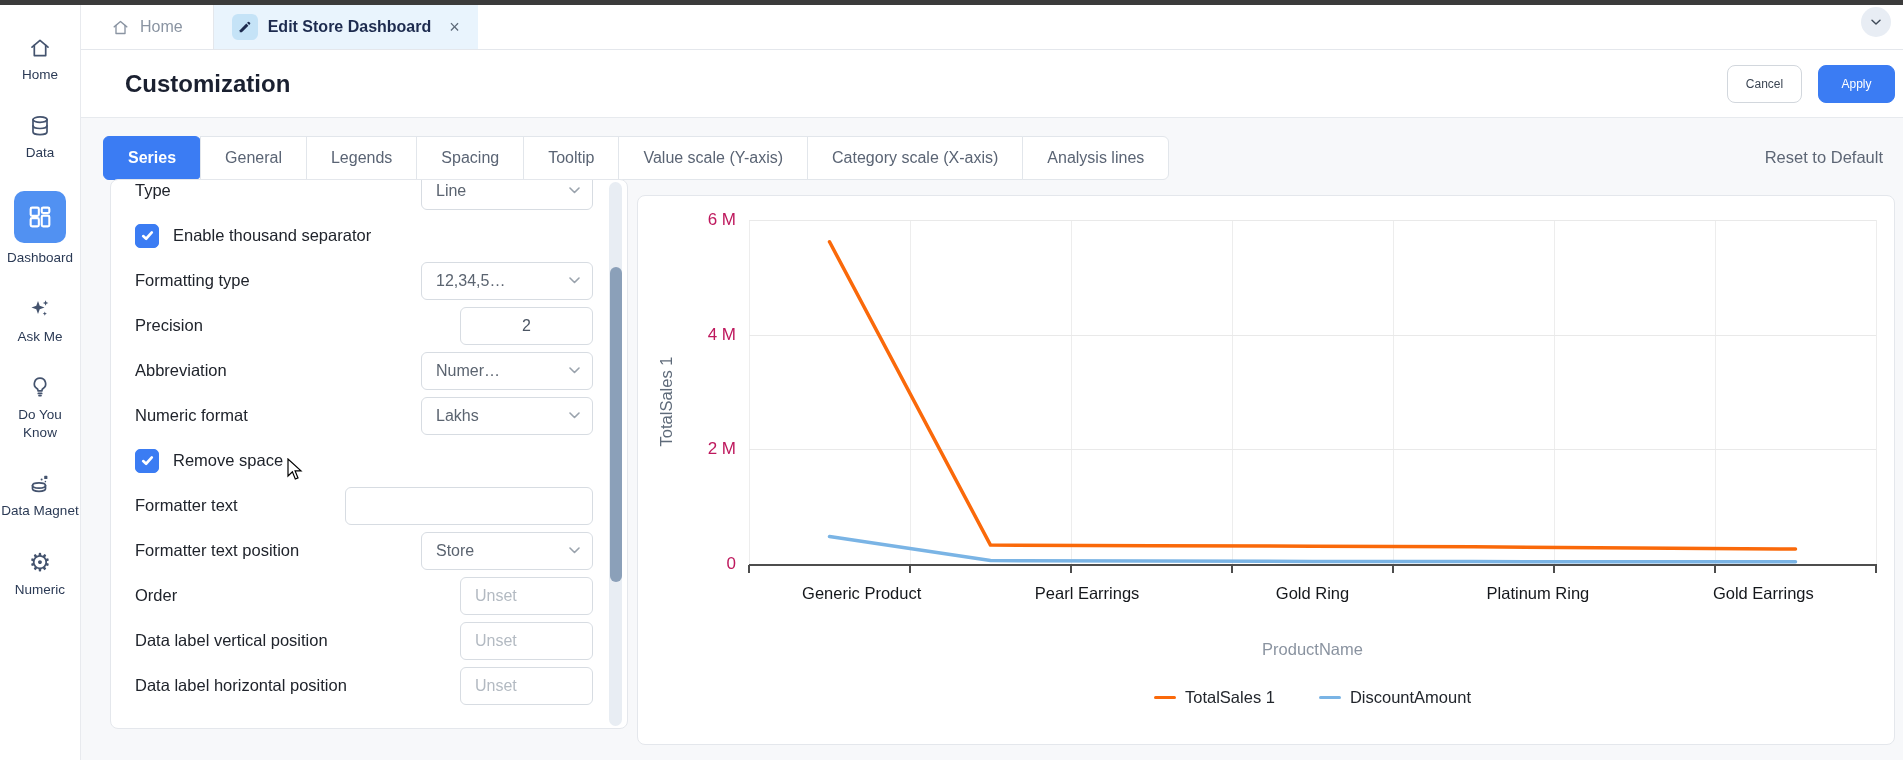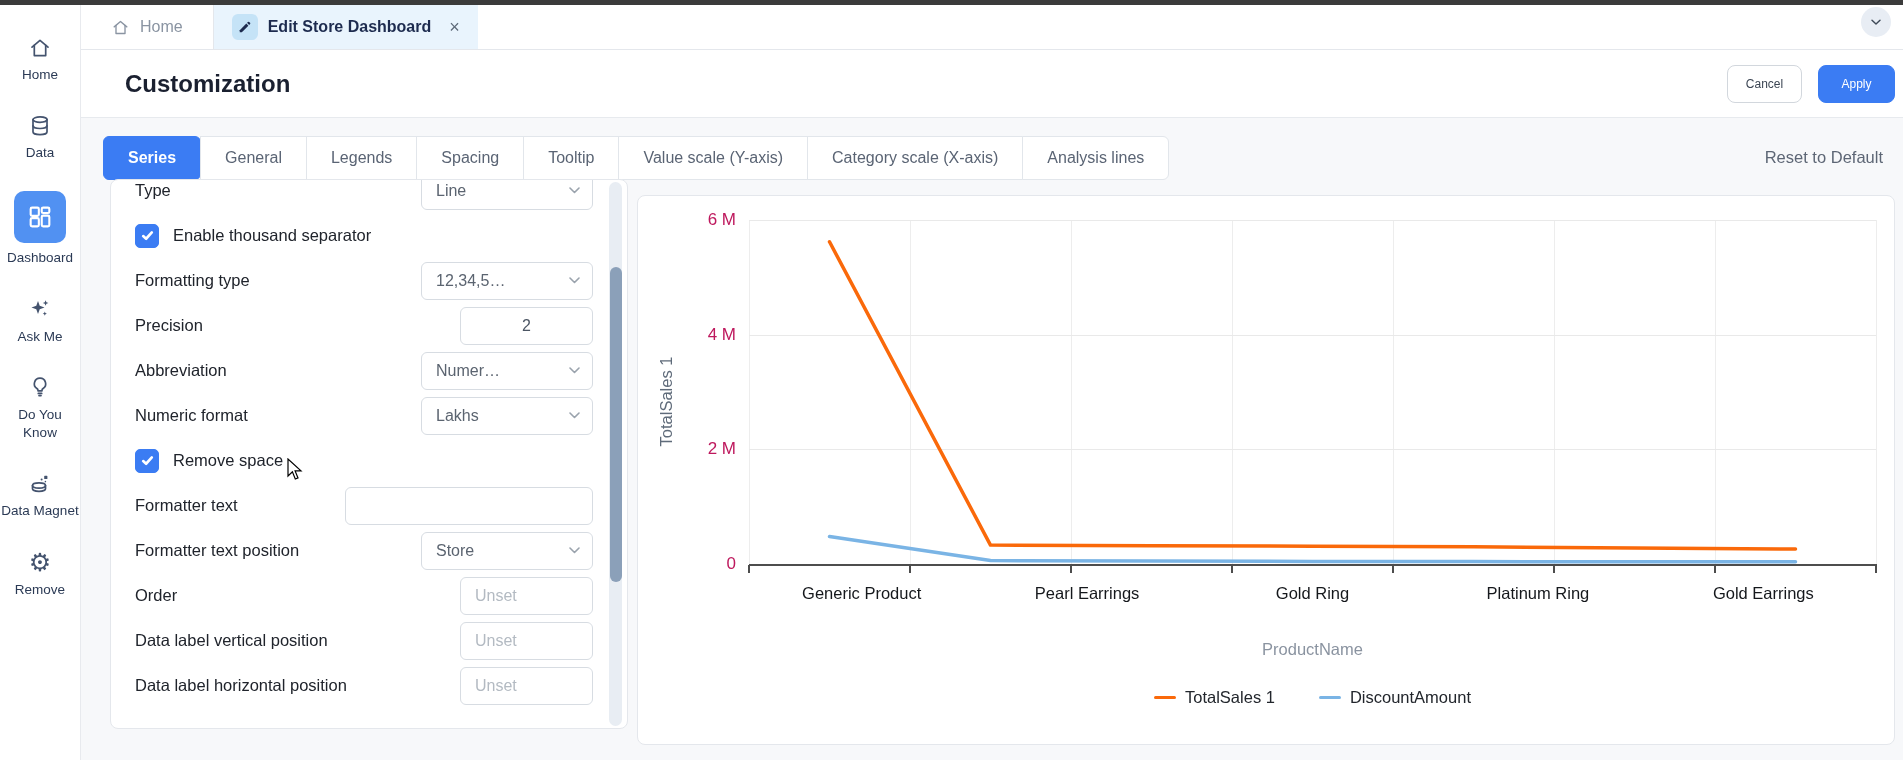--- a/index.html
+++ b/index.html
@@ -171,21 +171,21 @@
           <circle cx="13.6" cy="7.6" r="1" fill="#44536e" stroke="none"></circle>
           <circle cx="17.4" cy="9.6" r="0.8" fill="#44536e" stroke="none"></circle>
         </svg>
     </span>
     <span class="lbl">Data Magnet</span>
   </div>
   <div class="sb-item">
     <span class="sb-ic">
         <span class="gear">⚙</span>
       </span>
-    <span class="lbl">Remove</span>
+    <span class="lbl">Numeric</span>
   </div>
 </nav>
 
 <div class="tabstrip">
   <div class="wtab home">
     <svg width="19" height="19" viewBox="0 0 24 24">
         <path d="M4 11.2 L12 4.4 L20 11.2"></path>
         <path d="M6.3 9.3 V19.6 H17.7 V9.3"></path>
       </svg>
     <span>Home</span>

